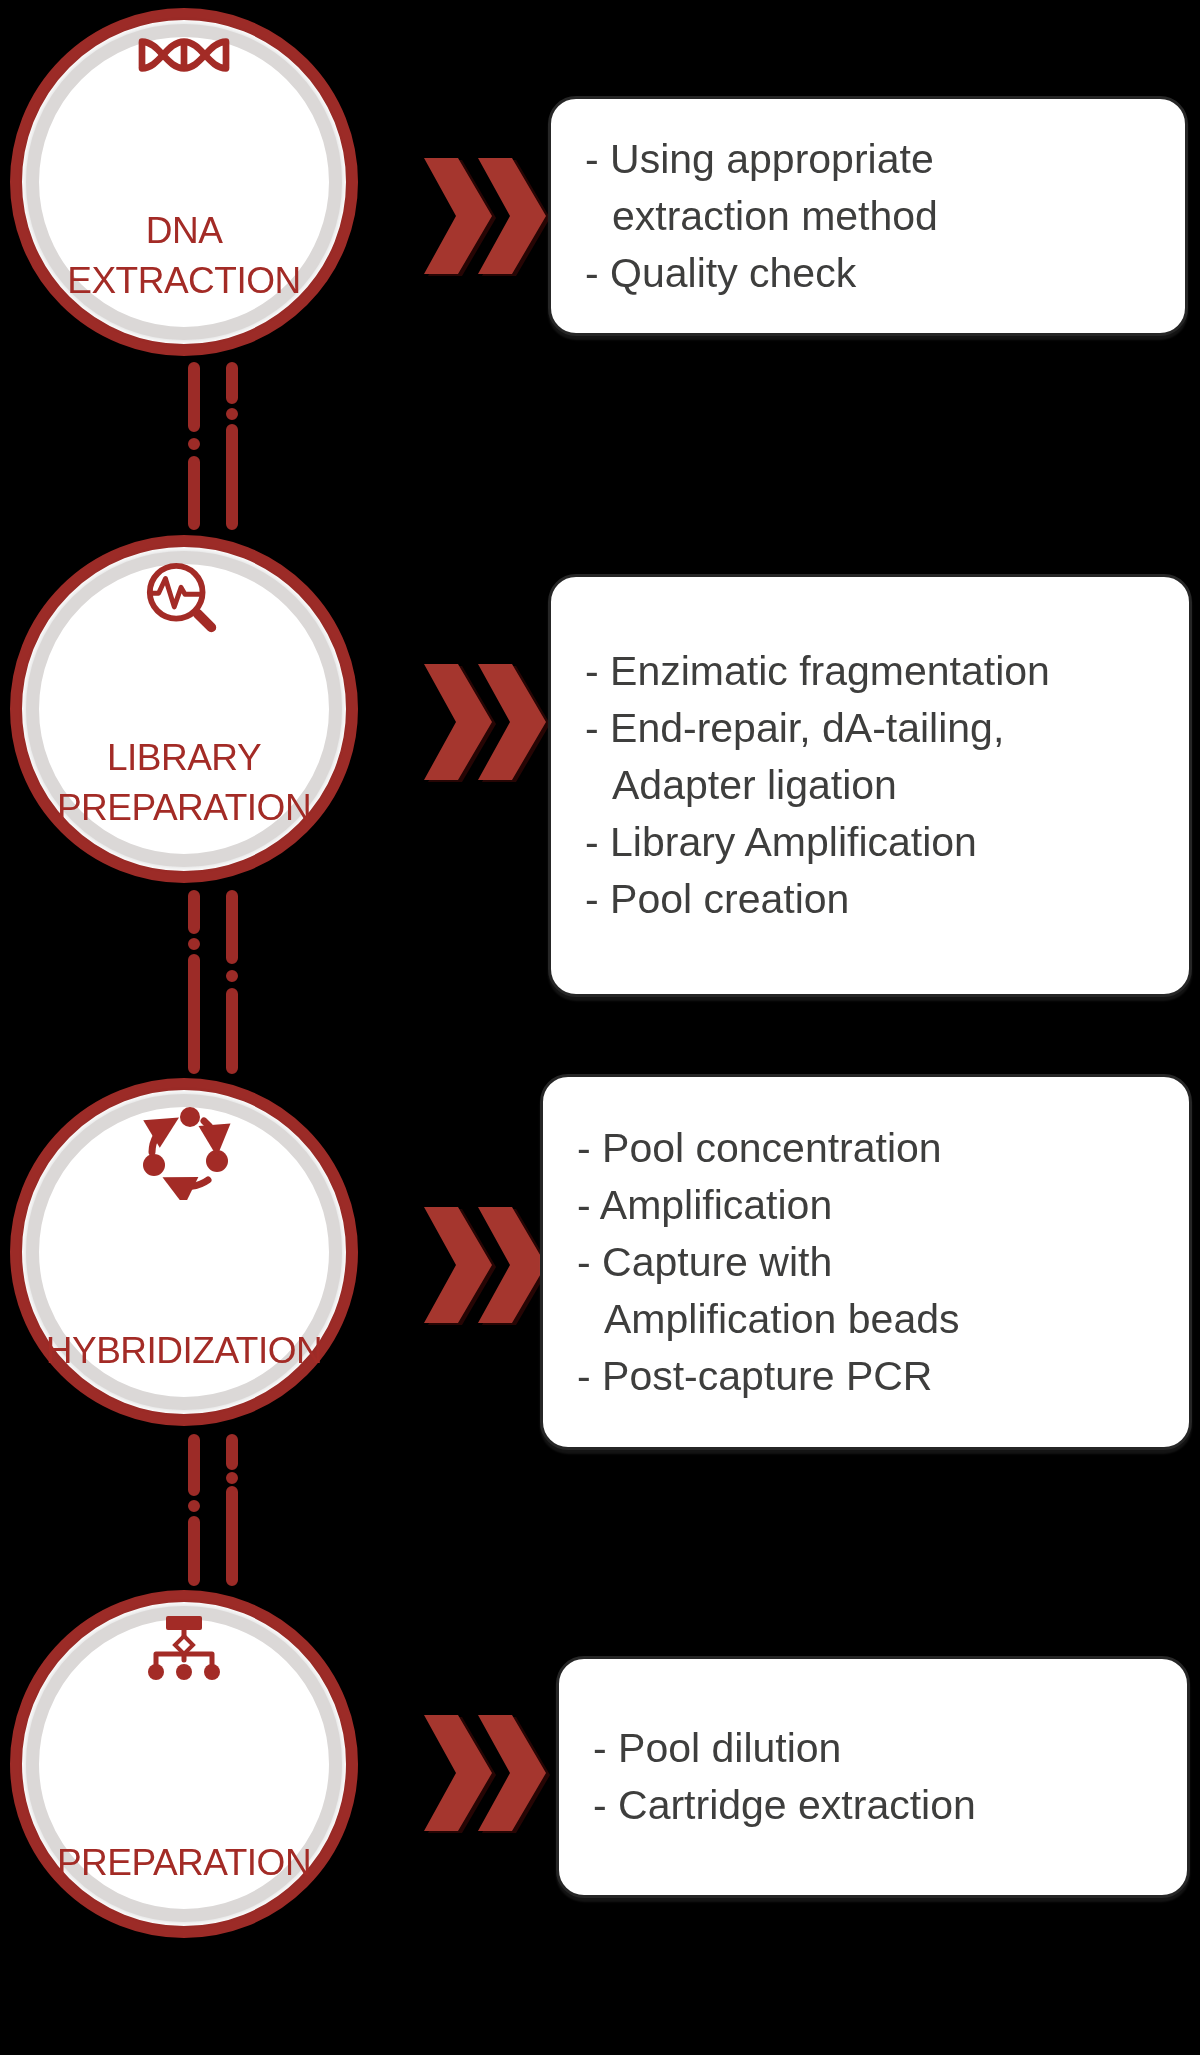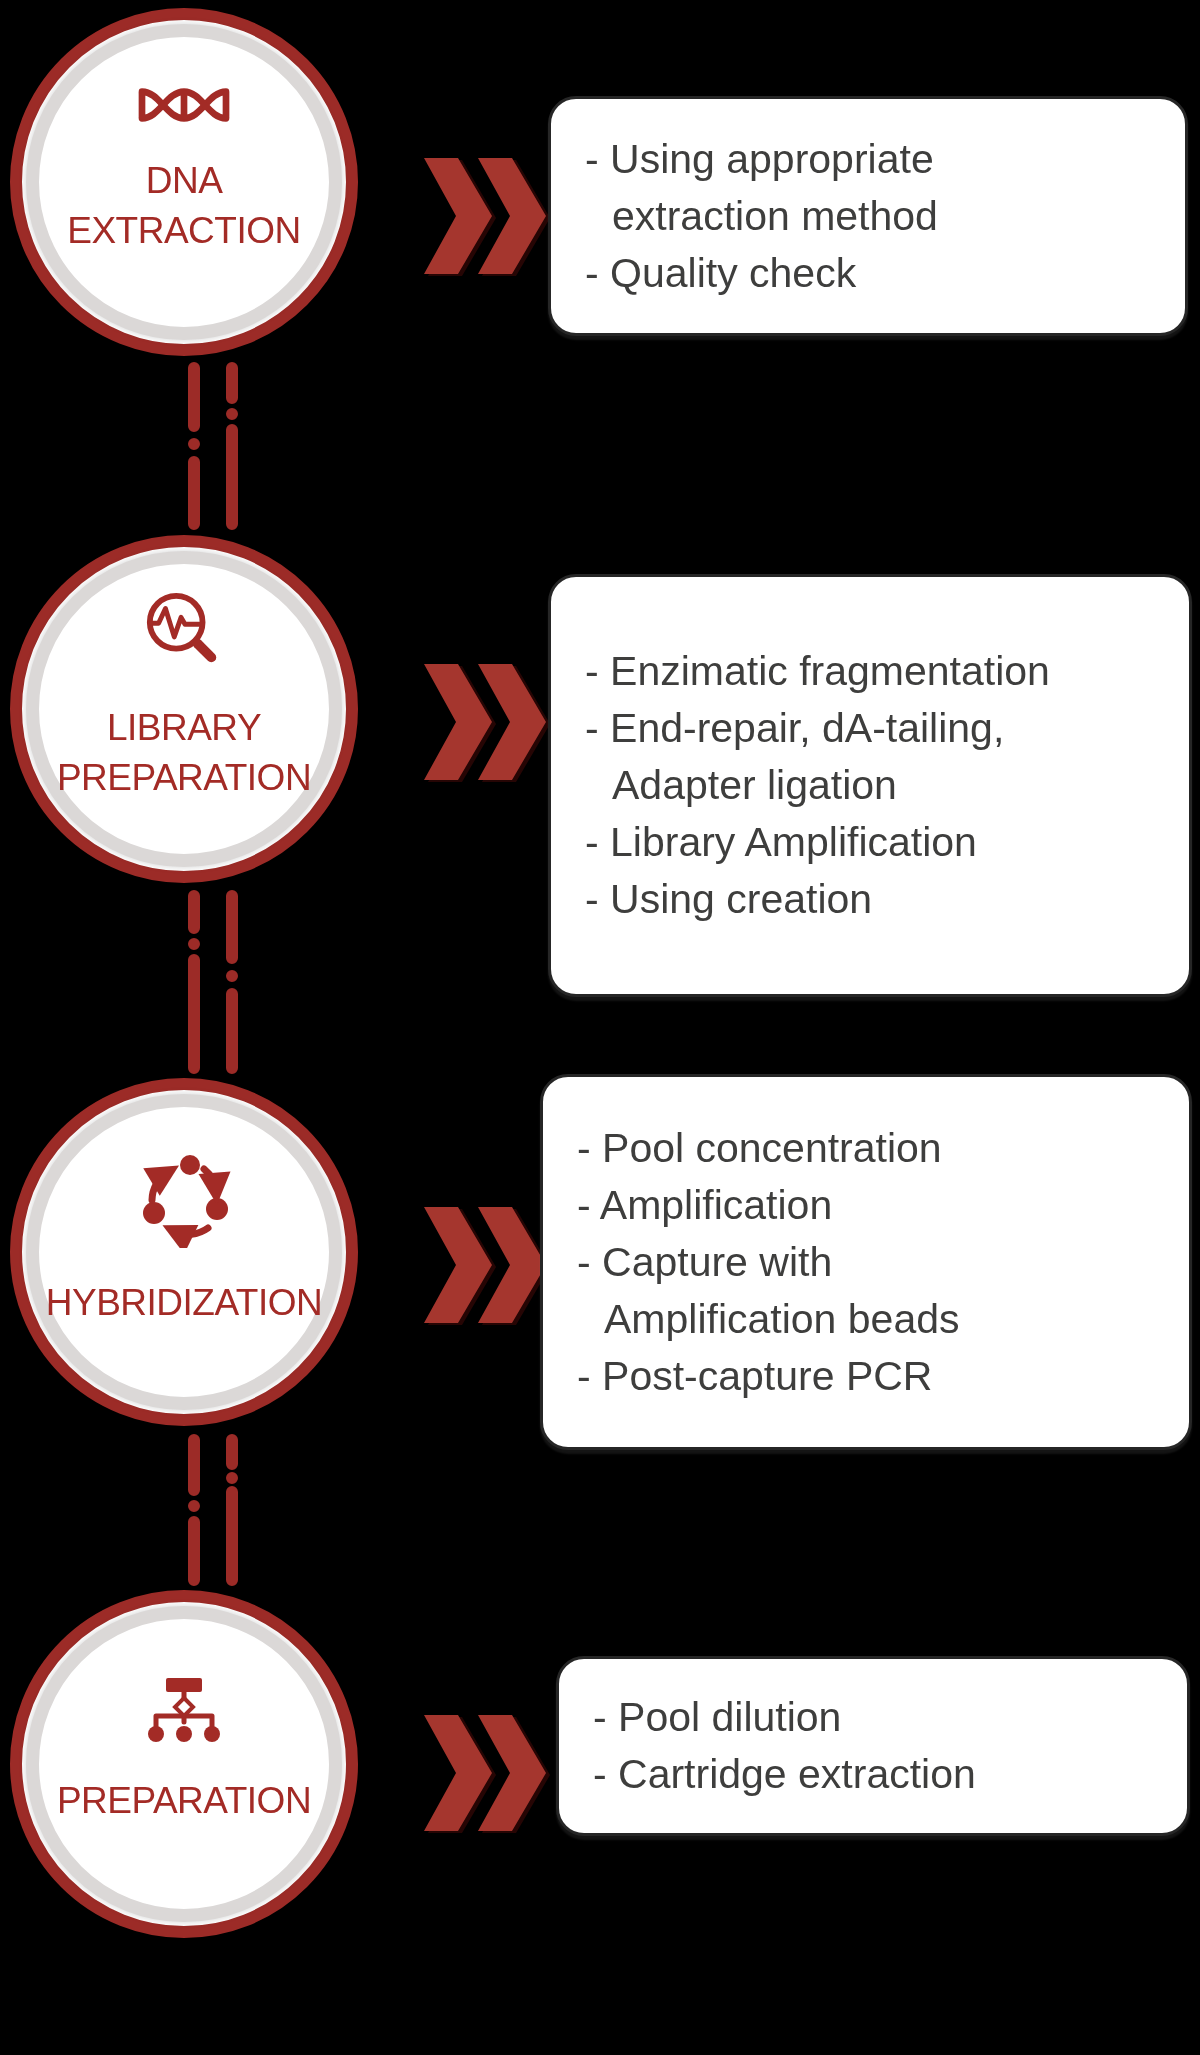--- a/index.html
+++ b/index.html
@@ -10,21 +10,21 @@
   .canvas{
     position:relative;width:1200px;height:2055px;background:var(--background);
     overflow:hidden;font-family:"Liberation Sans",sans-serif;
   }
   .circle{position:absolute;width:348px;height:348px;border-radius:50%;
     border:12px solid var(--ring-red);background:var(--circle-bg);box-sizing:border-box;}
   .circle-inner{position:absolute;inset:4px;border-radius:50%;
     border:13px solid var(--ring-gray);background:var(--circle-bg);
     box-shadow:0 0 7px rgba(0,0,0,0.18);}
   .circle-content{position:absolute;inset:26px;display:flex;flex-direction:column;
-    align-items:center;justify-content:center;gap:30px;transform:translateY(-12px);text-align:center;}
+    align-items:center;justify-content:space-between;gap:30px;transform:translateY(-12px);text-align:center;}
   .circle-label{color:var(--accent-red);font-size:37px;line-height:50px;letter-spacing:-0.5px;
     white-space:pre-line;font-weight:400;}
   .istroke{stroke:var(--accent-red);fill:none;stroke-linecap:round;stroke-linejoin:round;}
   .ifill{fill:var(--accent-red);}
   .diamond{fill:#ffffff;stroke:var(--accent-red);stroke-width:4;}
   .chevron{position:absolute;filter:drop-shadow(4px 2px 0 rgba(70,10,8,0.55));}
   .chev{fill:var(--chevron-red);}
   .connector{position:absolute;}
   .cline{stroke:var(--ring-red);stroke-width:12;stroke-linecap:round;}
   .details-box{position:absolute;background:var(--box-bg);border:3px solid var(--box-border);
@@ -78,21 +78,21 @@
   </div>
   <svg class="chevron" style="left:424px;top:662px" width="124" height="120" viewBox="0 0 124 120">
     <polygon class="chev" points="0,2 34,2 68,60 34,118 0,118 32,60"></polygon>
     <polygon class="chev" points="54,2 88,2 122,60 88,118 54,118 86,60"></polygon>
   </svg>
   <div class="details-box" style="left:548px;top:574px;width:644px;height:423px">
       <div class="bullet-item">- Enzimatic fragmentation</div>
       <div class="bullet-item">- End-repair, dA-tailing,
 Adapter ligation</div>
       <div class="bullet-item">- Library Amplification</div>
-      <div class="bullet-item">- Using creation</div>
+      <div class="bullet-item">- Pool creation</div>
     </div>
   <svg class="connector" style="left:158px;top:888px" width="120" height="188">
     <line class="cline" x1="36" y1="8" x2="36" y2="180" style="stroke-dasharray:32 16 0 16 400"></line>
     <line class="cline" x1="74" y1="8" x2="74" y2="180" style="stroke-dasharray:62 18 0 18 400"></line>
   </svg>
 
   <div class="circle" style="left:10px;top:1078px">
     <div class="circle-inner"></div>
     <div class="circle-content">
       <svg width="96" height="96" viewBox="0 0 96 96">
@@ -138,18 +138,18 @@
         <circle class="ifill" cx="40" cy="56" r="8"></circle>
         <circle class="ifill" cx="68" cy="56" r="8"></circle>
       </svg>
       <div class="circle-label">PREPARATION</div>
     </div>
   </div>
   <svg class="chevron" style="left:424px;top:1713px" width="124" height="120" viewBox="0 0 124 120">
     <polygon class="chev" points="0,2 34,2 68,60 34,118 0,118 32,60"></polygon>
     <polygon class="chev" points="54,2 88,2 122,60 88,118 54,118 86,60"></polygon>
   </svg>
-  <div class="details-box" style="left:556px;top:1656px;width:634px;height:180px">
+  <div class="details-box" style="left:556px;top:1656px;width:634px;height:242px">
       <div class="bullet-item">- Pool dilution</div>
       <div class="bullet-item">- Cartridge extraction</div>
     </div>
 
 </div>
 
 </body></html>

